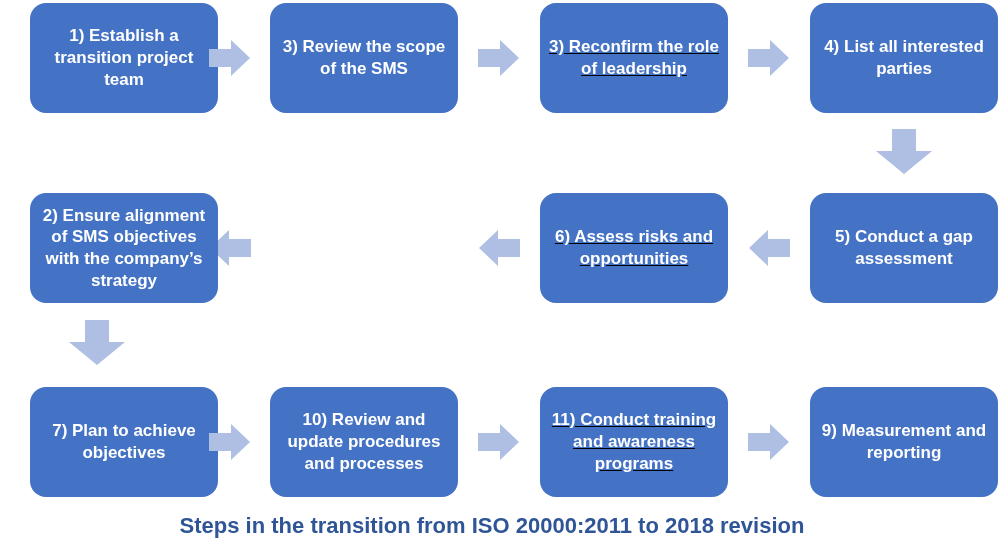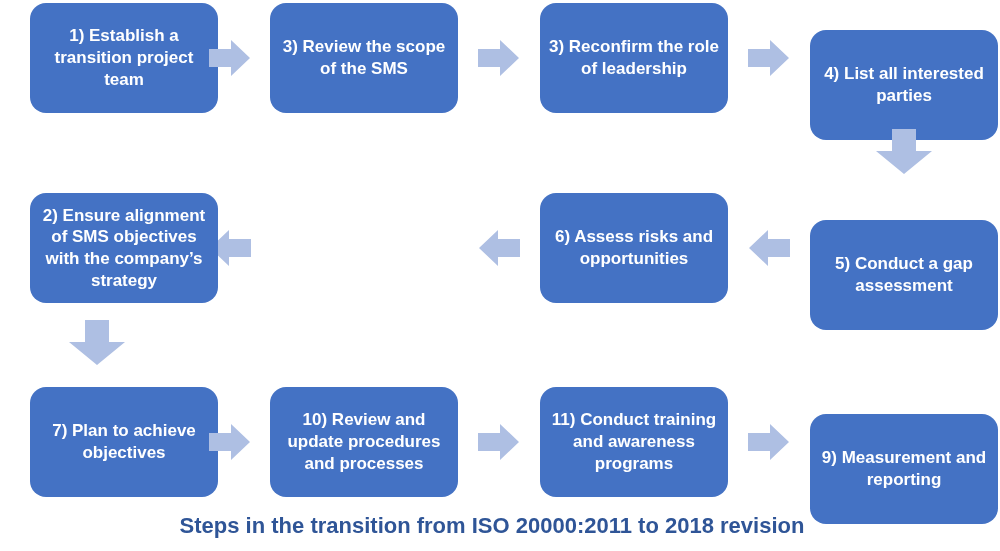--- a/index.html
+++ b/index.html
@@ -46,21 +46,21 @@
   .caption {
     position: absolute;
     left: 0; right: 16px;
     top: 513px;
     text-align: center;
     color: var(--caption-text);
     font-weight: bold;
     font-size: 22px;
   }
   
-  .c1 { left: 3px; margin-left: 27px; }   .c2 { left: 270px; } .c3 { left: 540px; } .c4 { left: 810px; margin-top: 27px; }
+  .c1 { left: 3px; margin-left: 27px; }   .c2 { left: 270px; } .c3 { left: 540px; text-decoration: underline; } .c4 { left: 810px; }
   .r1 { top: 3px; }    .r2 { top: 193px; }  .r3 { top: 387px; }
   .ar1 { top: 39px; }  .ar2 { top: 229px; } .ar3 { top: 423px; }
   .ag1 { left: 209px; } .ag2 { left: 478px; } .ag3 { left: 748px; }
 </style>
 </head>
 <body>
 
 <div class="canvas">
 
   <div class="box c1 r1">

